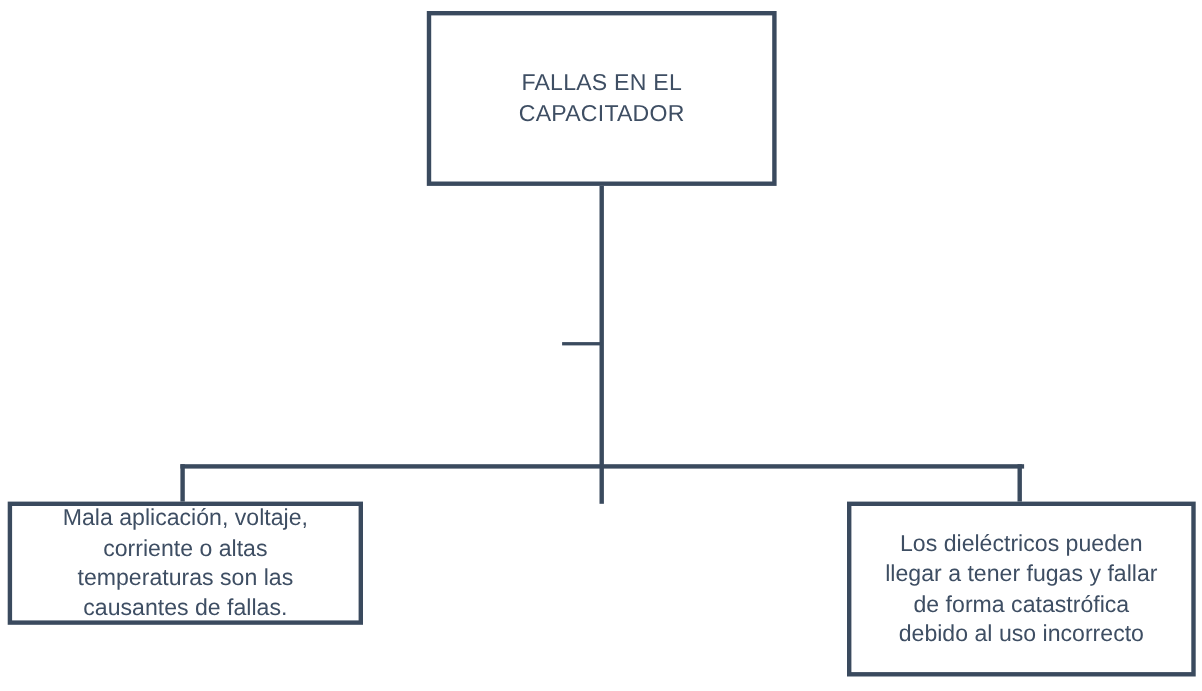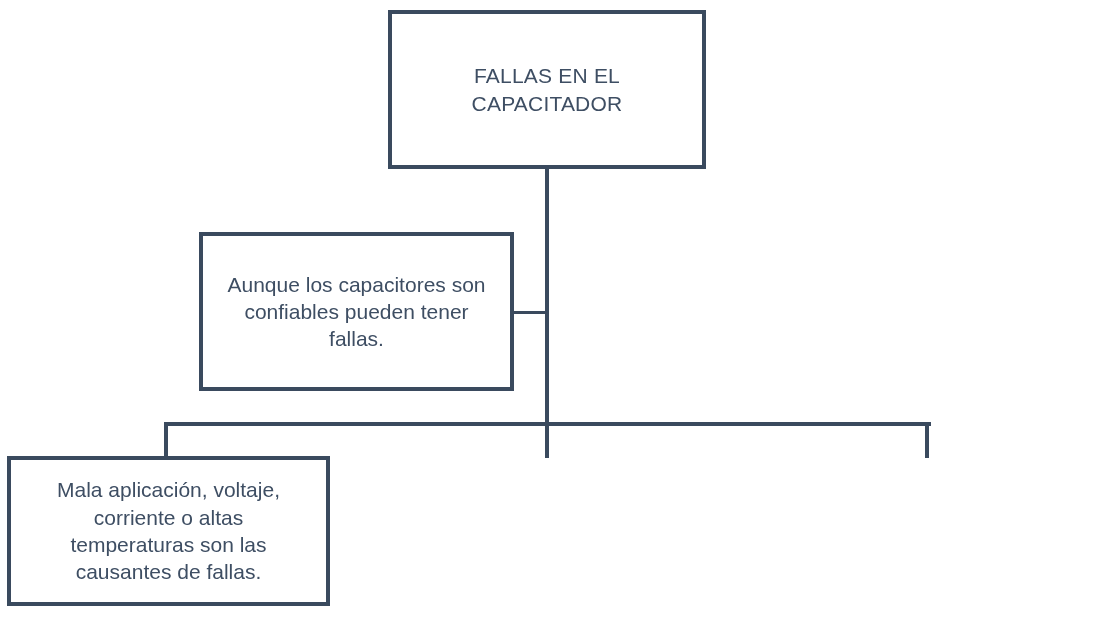--- a/index.html
+++ b/index.html
@@ -51,21 +51,21 @@
     left: 199px;
     top: 232px;
     width: 315px;
     height: 159px;
     font-size: 21px;
   }
   #node-cause-1 {
     left: 7px;
     top: 456px;
     width: 323px;
-    height: 150px;
+    height: 112px;
     font-size: 21px;
   }
   #node-cause-2 {
     left: 388px;
     top: 456px;
     width: 318px;
     height: 159px;
     font-size: 21px;
   }
   #node-cause-3 {
@@ -125,28 +125,29 @@
   <div class="connector stub" id="conn-intro-stub"></div>
   <div class="connector h-line" id="conn-bus"></div>
   <div class="connector v-line" id="conn-drop-left"></div>
   <div class="connector v-line" id="conn-drop-right"></div>
 
   <div class="node" id="node-root">
     <span class="node-text">FALLAS EN EL
 CAPACITADOR</span>
   </div>
 
-  <div class="node" id="node-intro">
-    <span class="node-text">Aunque los capacitores son
-confiables pueden tener
-fallas.</span>
-  </div>
 
   <div class="node" id="node-cause-1">
     <span class="node-text">Mala aplicación, voltaje,
 corriente o altas
 temperaturas son las
 causantes de fallas.</span>
   </div>
 
 
+  <div class="node" id="node-cause-3">
+    <span class="node-text">Los dieléctricos pueden
+llegar a tener fugas y fallar
+de forma catastrófica
+debido al uso incorrecto</span>
+  </div>
 
 </div>
 
 </body></html>

